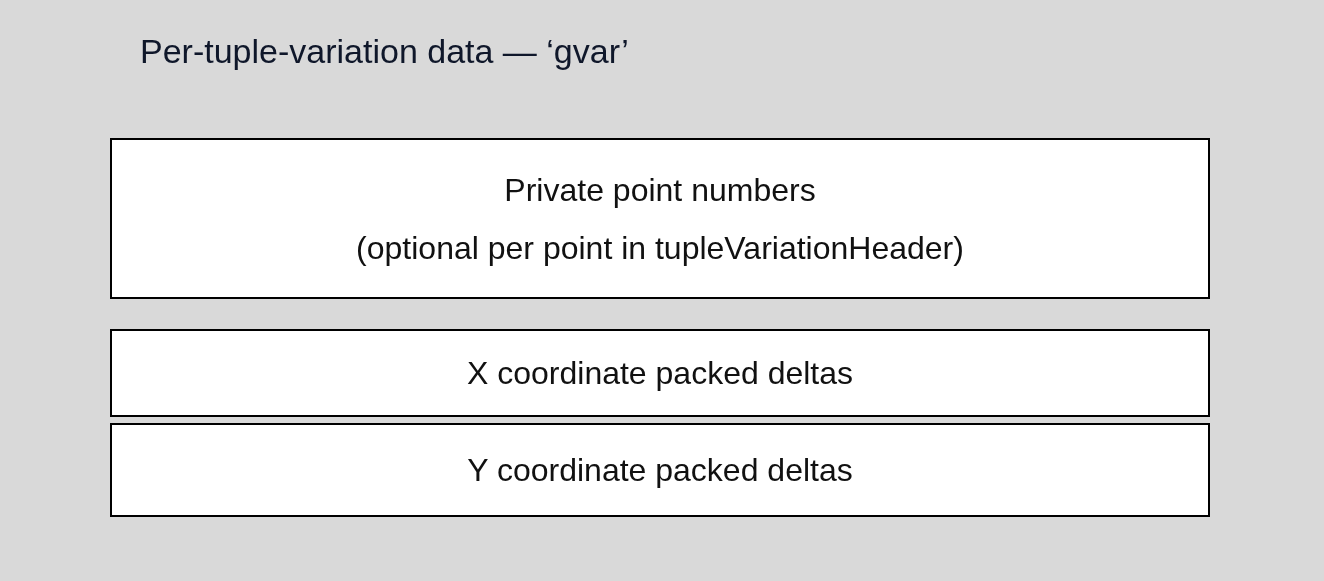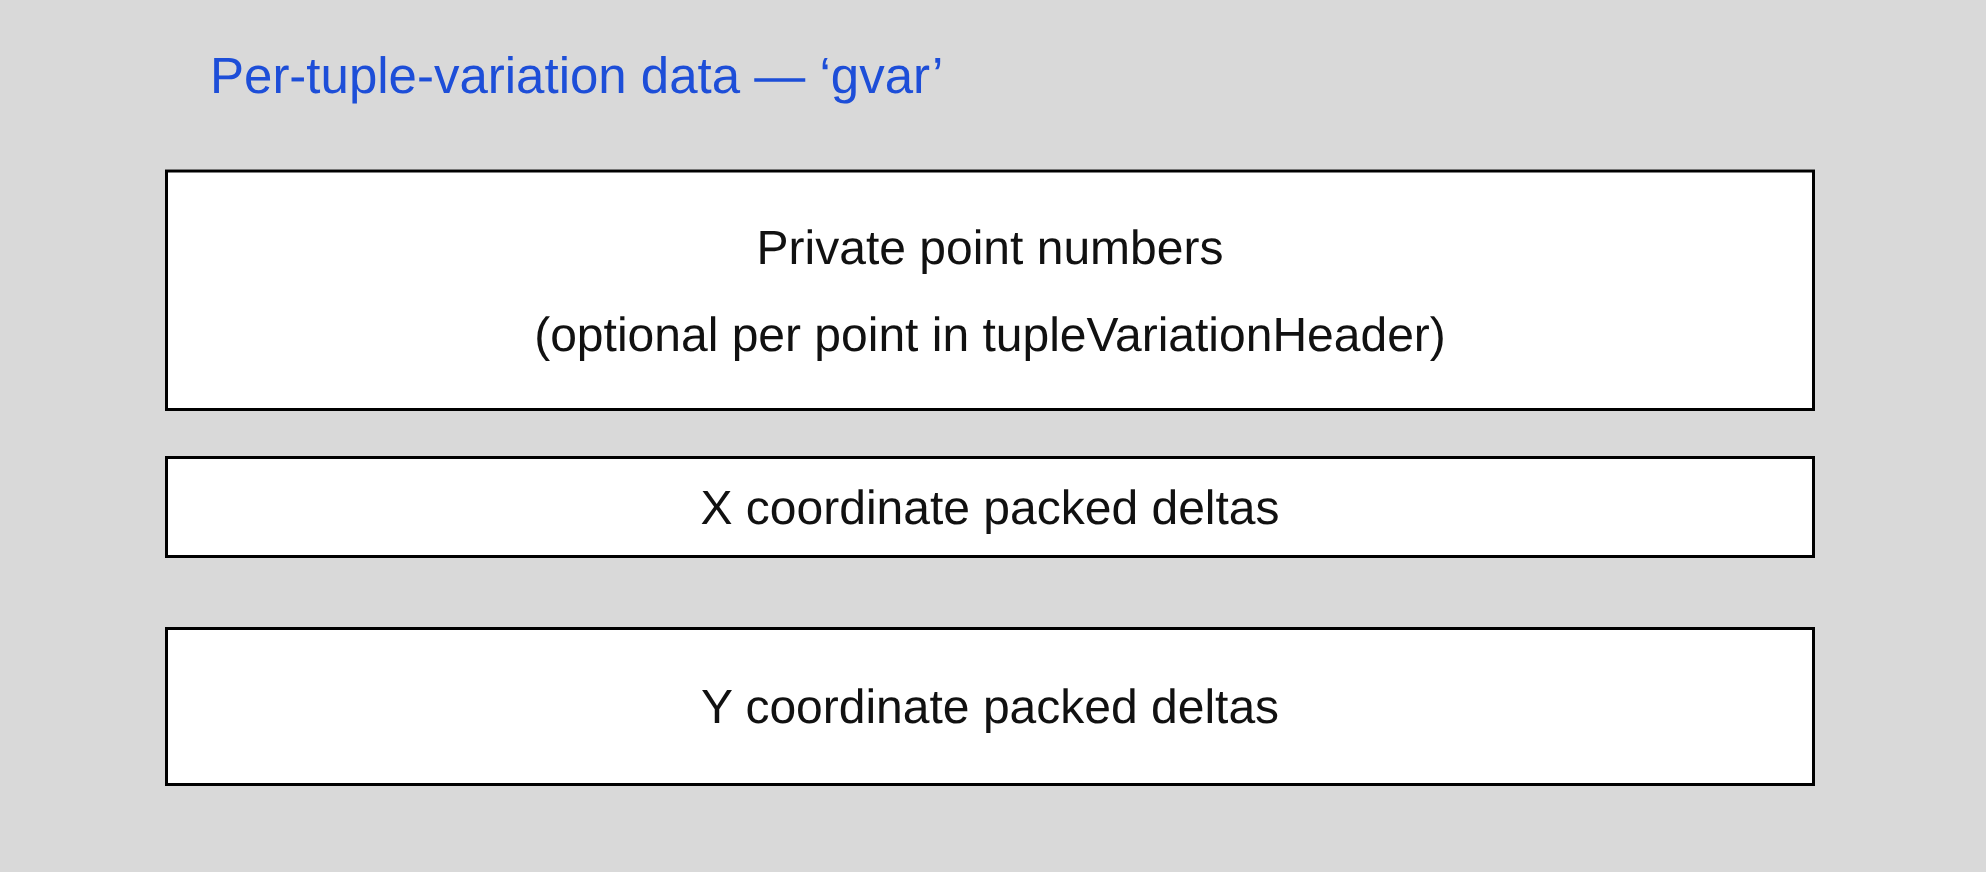--- a/index.html
+++ b/index.html
@@ -14,52 +14,53 @@
     height: 581px;
     background: #d9d9d9;
     overflow: hidden;
   }
   .diagram-title {
     position: absolute;
     left: 140px;
     top: 32px;
     font-size: 34px;
     line-height: 1.15;
-    color: #1d4ed8;
+    color: #0f172a;
     white-space: nowrap;
   }
   .box {
     position: absolute;
     left: 110px;
     width: 1100px;
     background: #ffffff;
     border: 2px solid #000000;
     box-sizing: border-box;
     display: flex;
     flex-direction: column;
     justify-content: center;
     align-items: center;
     text-align: center;
     color: #111111;
     font-size: 32px;
+    margin-top: 25px;
   }
   .box-private {
     top: 113px;
     height: 161px;
   }
   .box-private .box-line {
     line-height: 58px;
   }
   .box-xdeltas {
     top: 304px;
-    height: 68px;
+    height: 88px;
   }
   .box-ydeltas {
-    top: 418px;
-    height: 106px;
+    top: 398px;
+    height: 94px;
   }
   .box-line {
     display: block;
     white-space: nowrap;
   }
 </style>
 </head>
 <body>
 
 <div class="canvas">

